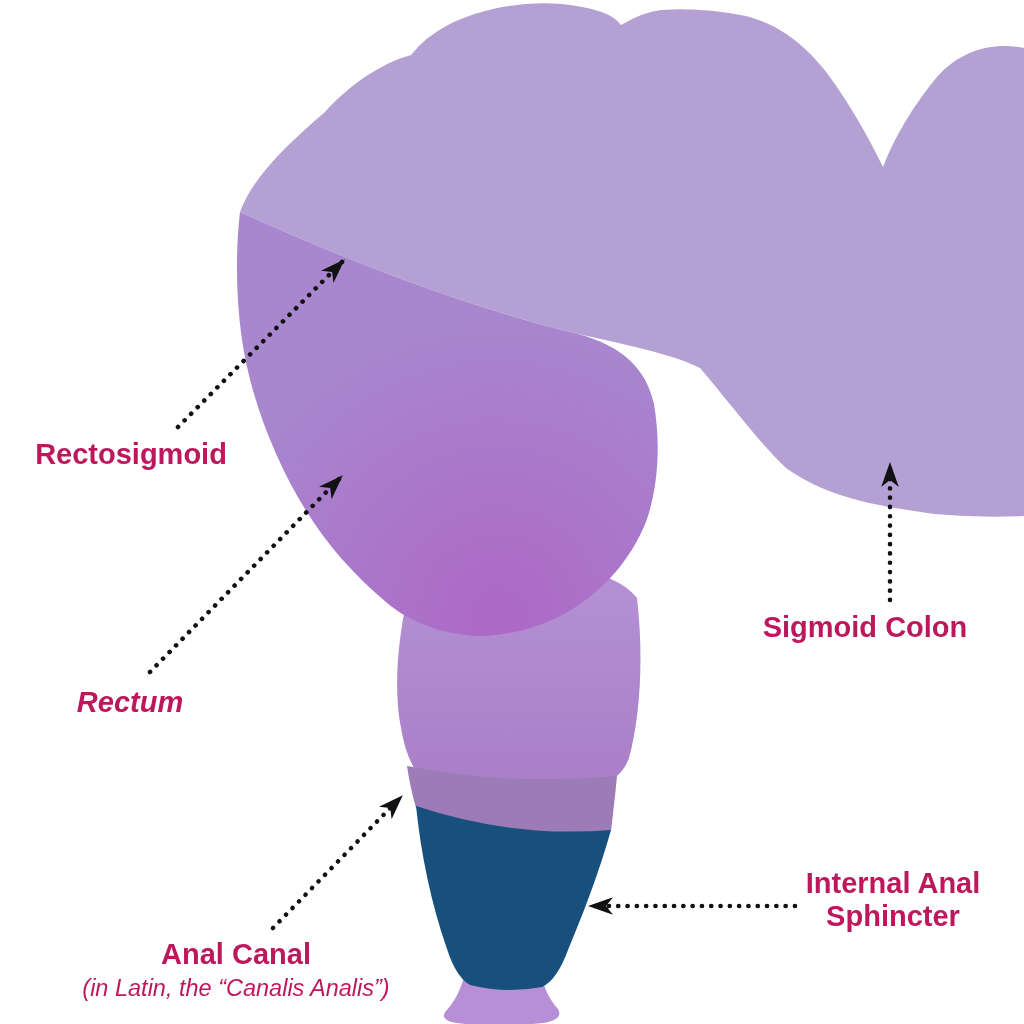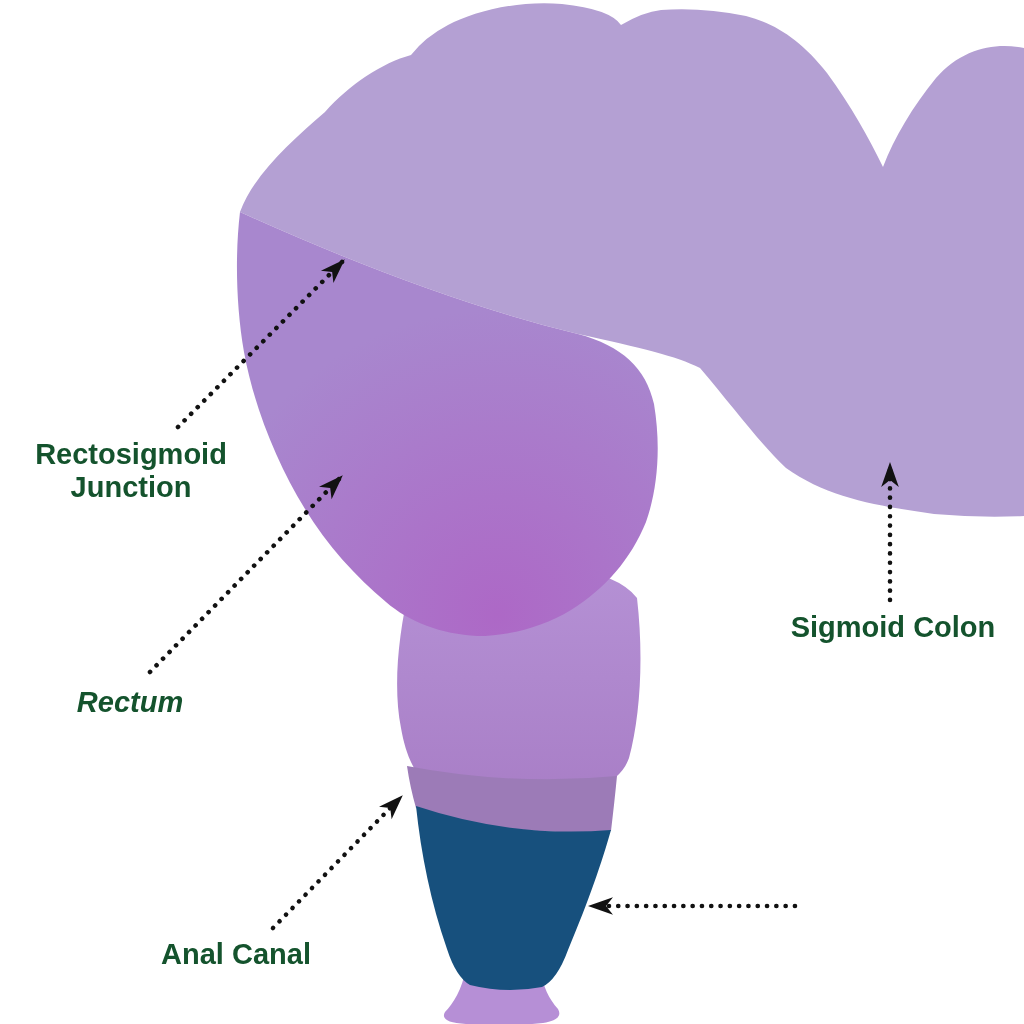--- a/index.html
+++ b/index.html
@@ -5,27 +5,27 @@
   html,body { margin:0; padding:0; }
   body {
     width:1024px; height:1024px; position:relative; overflow:hidden;
     background:#ffffff;
     font-family:"Liberation Sans", sans-serif;
   }
   .fig { position:absolute; left:0; top:0; }
   .lbl {
     position:absolute; transform:translateX(-50%);
     text-align:center; font-weight:bold; font-size:29px;
-    line-height:1.14; color:#14532d; white-space:nowrap;
+    line-height:1.14; color:#be185d; white-space:nowrap;
   }
   .lbl .line { display:block; }
   .lbl .sub  { display:block; font-weight:normal; font-style:italic; font-size:23.5px; margin-top:4px; }
   #lbl-rectosigmoid { left:131px; top:438px; }
   #lbl-rectum       { left:130px; top:686px;font-style:italic; }
-  #lbl-sigmoid      { left:893px; top:611px; }
+  #lbl-sigmoid      { left:865px; top:611px; }
   #lbl-anal         { left:196px; top:938px;margin-left:40px; }
   #lbl-sphincter    { left:893px; top:867px; }
 </style>
 </head>
 <body>
 
 <svg class="fig" width="1024" height="1024" viewBox="0 0 1024 1024">
   <defs>
     <radialGradient id="gradRectum" cx="0.62" cy="0.95" r="0.72">
       <stop offset="0" stop-color="#ad68c6"></stop>
@@ -105,29 +105,31 @@
     <line x1="178" y1="427" x2="342" y2="262" marker-end="url(#arrowhead)" stroke="#111111"></line>
     <line x1="150" y1="672" x2="340" y2="478" marker-end="url(#arrowhead)" stroke="#111111"></line>
     <line x1="890" y1="600" x2="890" y2="466" marker-end="url(#arrowhead)" stroke="#111111"></line>
     <line x1="273" y1="928" x2="400" y2="798" marker-end="url(#arrowhead)" stroke="#111111"></line>
     <line x1="795" y1="906" x2="592" y2="906" marker-end="url(#arrowhead)" stroke="#111111"></line>
   </g>
 </svg>
 
 <div class="lbl" id="lbl-rectosigmoid">
   <span class="line">Rectosigmoid</span>
-  <span class="line">Junction</span>
 </div>
 
 <div class="lbl" id="lbl-rectum">
   <span class="line">Rectum</span>
 </div>
 
 <div class="lbl" id="lbl-sigmoid">
   <span class="line">Sigmoid Colon</span>
 </div>
 
 <div class="lbl" id="lbl-anal">
   <span class="line">Anal Canal</span>
+  <span class="sub">(in Latin, the “Canalis Analis”)</span>
 </div>
 
 <div class="lbl" id="lbl-sphincter">
+  <span class="line">Internal Anal</span>
+  <span class="line">Sphincter</span>
 </div>
 
 </body></html>

